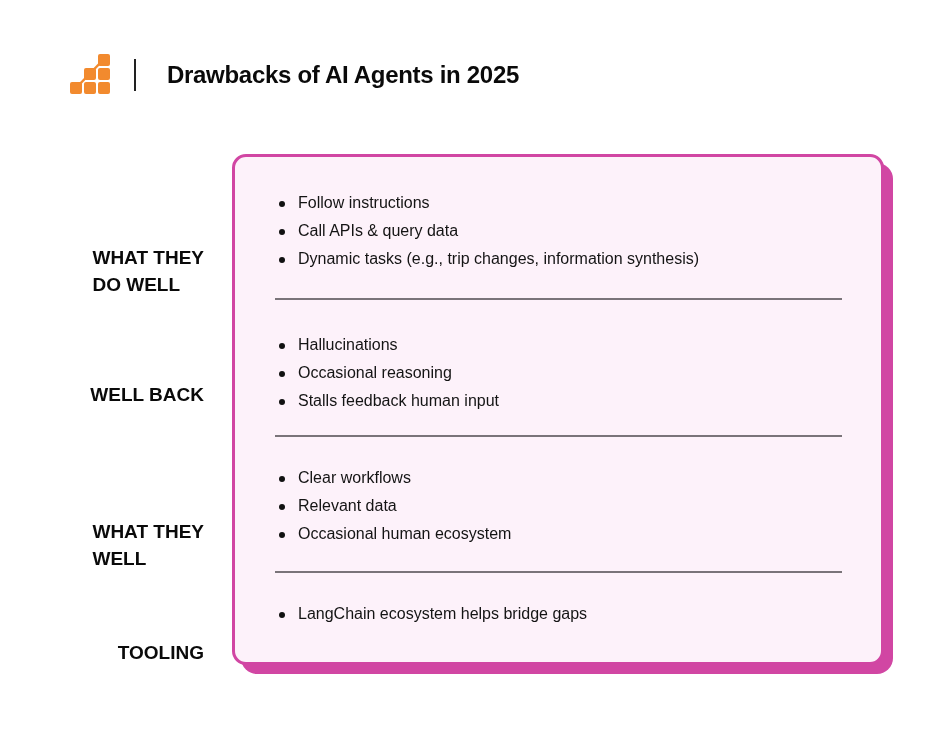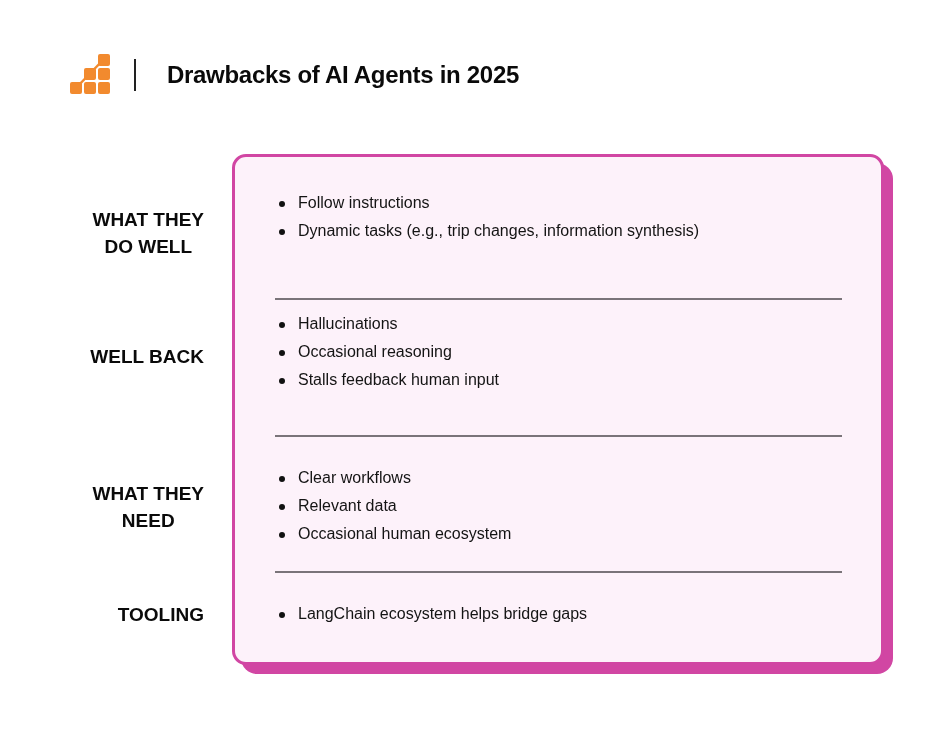--- a/index.html
+++ b/index.html
@@ -3,21 +3,21 @@
 <meta charset="utf-8">
 <style>
   html, body { margin:0; padding:0; }
   body { width:944px; height:750px; background:#ffffff; position:relative; overflow:hidden; font-family:"Liberation Sans", "DejaVu Sans", sans-serif; color:#111; }
   .logo { position:absolute; left:69px; top:53px; width:44px; height:42px; }
   .logo .sq { position:absolute; width:12px; height:12px; background:#f28a2e; border-radius:2px; }
   .sep { position:absolute; left:134px; top:59px; width:2px; height:32px; background:#222; }
   .title { position:absolute; left:167px; top:55px; font-size:24px; font-weight:700; letter-spacing:-0.3px; color:#0a0a0a; white-space:nowrap; line-height:40px; }
   .card-shadow { position:absolute; left:241px; top:163px; width:652px; height:511px; background:#d146a3; border-radius:16px; }
   .card { position:absolute; left:232px; top:154px; width:646px; height:505px; background:#fdf2fa; border:3px solid #d146a3; border-radius:14px; }
-  .label { position:absolute; right:740px; text-align:center; font-size:19px; font-weight:700; line-height:27px; color:#0a0a0a; white-space:nowrap; }
+  .label { position:absolute; right:740px; text-align:left; font-size:19px; font-weight:700; line-height:27px; color:#0a0a0a; white-space:nowrap;margin-top:38px; }
   .list { position:absolute; left:276px; margin:0; padding:0; list-style:none; }
   .list li { position:relative; padding-left:22px; font-size:16px; line-height:28px; color:#141414; white-space:nowrap; }
   .list li::before { content:""; position:absolute; left:3px; top:12px; width:6px; height:6px; border-radius:50%; background:#111; }
   .divider { position:absolute; left:275px; width:567px; height:2px; background:#7a7479; }
 </style>
 </head>
 <body>
 
 <div class="logo">
   <svg width="44" height="42" style="position:absolute;left:0;top:0">
@@ -35,37 +35,38 @@
 
 <div class="card-shadow"></div>
 <div class="card"></div>
 
 <div class="label" style="top:206px">
   <div>WHAT THEY</div>
   <div>DO WELL</div>
 </div>
 <ul class="list" style="top:189px">
   <li>Follow instructions</li>
+  <li>Call APIs &amp; query data</li>
   <li>Dynamic tasks (e.g., trip changes, information synthesis)</li>
 </ul>
 <div class="divider" style="top:298px"></div>
 
 <div class="label" style="top:343px">
   <div>WELL BACK</div>
 </div>
-<ul class="list" style="top:310px">
+<ul class="list" style="top:331px">
   <li>Hallucinations</li>
   <li>Occasional reasoning</li>
   <li>Stalls feedback human input</li>
 </ul>
 <div class="divider" style="top:435px"></div>
 
 <div class="label" style="top:480px">
   <div>WHAT THEY</div>
-  <div>NEED</div>
+  <div>WELL</div>
 </div>
 <ul class="list" style="top:464px">
   <li>Clear workflows</li>
   <li>Relevant data</li>
   <li>Occasional human ecosystem</li>
 </ul>
 <div class="divider" style="top:571px"></div>
 
 <div class="label" style="top:601px">
   <div>TOOLING</div>

